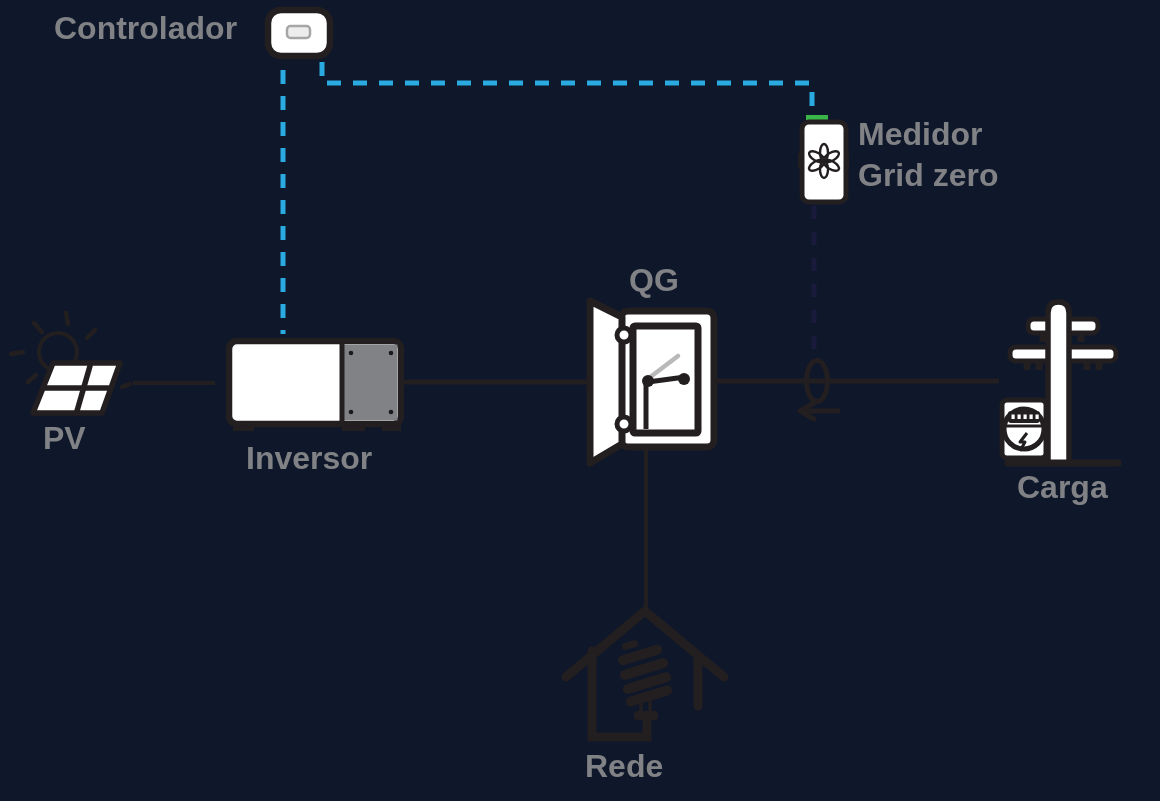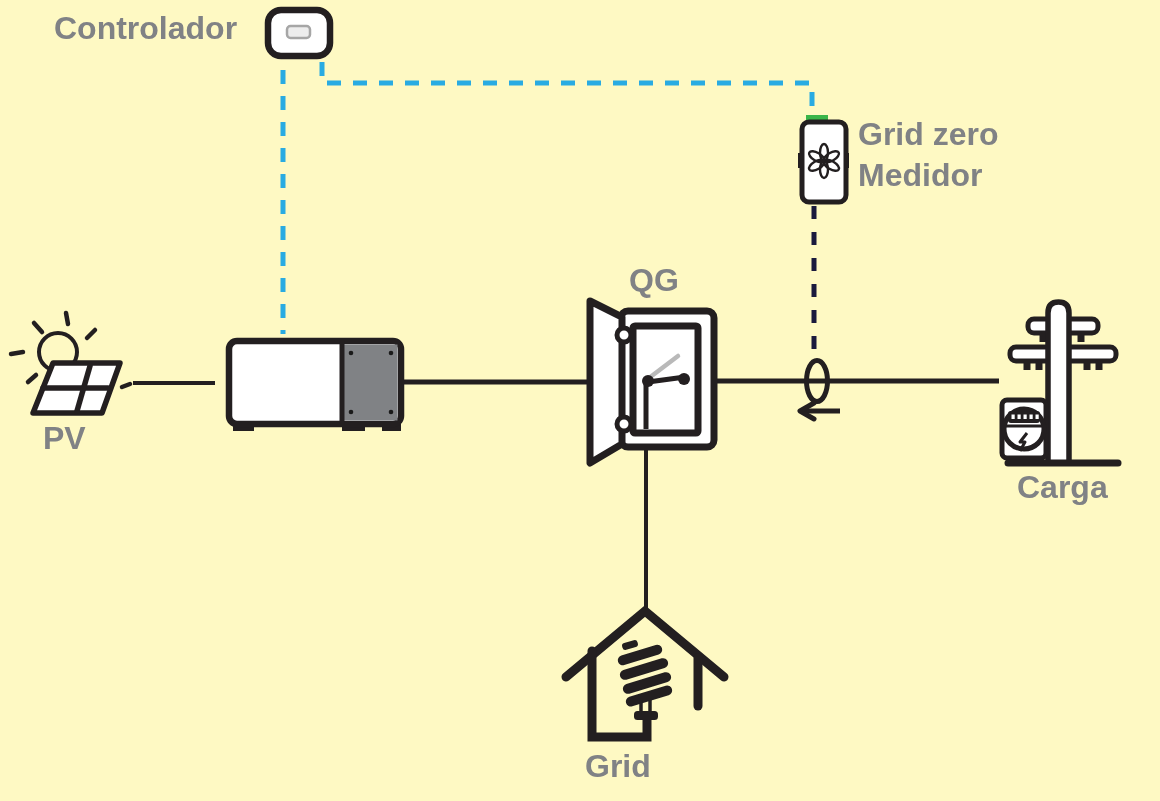--- a/index.html
+++ b/index.html
@@ -1,17 +1,17 @@
 <!DOCTYPE html>
 <html style="--label_gray: #808285; --line_black: #231f20; --control_blue: #29abe2; --sense_dash: #1a1a3d; --meter_green: #3ab549; --inverter_panel_gray: #808285; --switch_gray: #b9b9b9;"><head>
 <meta charset="utf-8">
 <style>
   html,body{margin:0;padding:0;background:#ffffff;}
   #canvas{
-    position:relative;width:1160px;height:801px;background:#fef9c3;
+    position:relative;width:1160px;height:801px;background:#0f172a;
     font-family:"Liberation Sans","DejaVu Sans",sans-serif;overflow:hidden;
   }
   .lbl{
     position:absolute;font-weight:bold;font-size:32px;line-height:1.0;
     color:var(--label_gray,#808285);white-space:nowrap;
   }
   .lbl2{line-height:41px;}
   svg{position:absolute;left:0;top:0;}
   .ln{stroke:var(--line_black,#231f20);fill:none;}
   .fillblk{fill:var(--line_black,#231f20);stroke:none;}
@@ -175,20 +175,21 @@
         <path class="ln" stroke-width="3.5" d="M641,700 L641,713"></path>
         <path class="ln" stroke-width="3.5" d="M650,700 L650,713"></path>
         <rect class="fillblk" x="634" y="711" width="24" height="9" rx="3.5"></rect>
         <path class="ln" stroke-width="4" d="M646,719 L646,737"></path>
       </g>
     </g>
   </svg>
 
   <div class="lbl" style="left:54px;top:12px;">Controlador</div>
   <div class="lbl lbl2" style="left:858px;top:114px;">
+    <div>Medidor</div>
     <div>Grid zero</div>
-    <div>Medidor</div>
   </div>
   <div class="lbl" style="left:43px;top:422px;">PV</div>
+  <div class="lbl" style="left:246px;top:442px;">Inversor</div>
   <div class="lbl" style="left:629px;top:264px;">QG</div>
   <div class="lbl" style="left:1017px;top:471px;">Carga</div>
-  <div class="lbl" style="left:585px;top:750px;">Grid</div>
+  <div class="lbl" style="left:585px;top:750px;">Rede</div>
 </div>
 
 </body></html>

